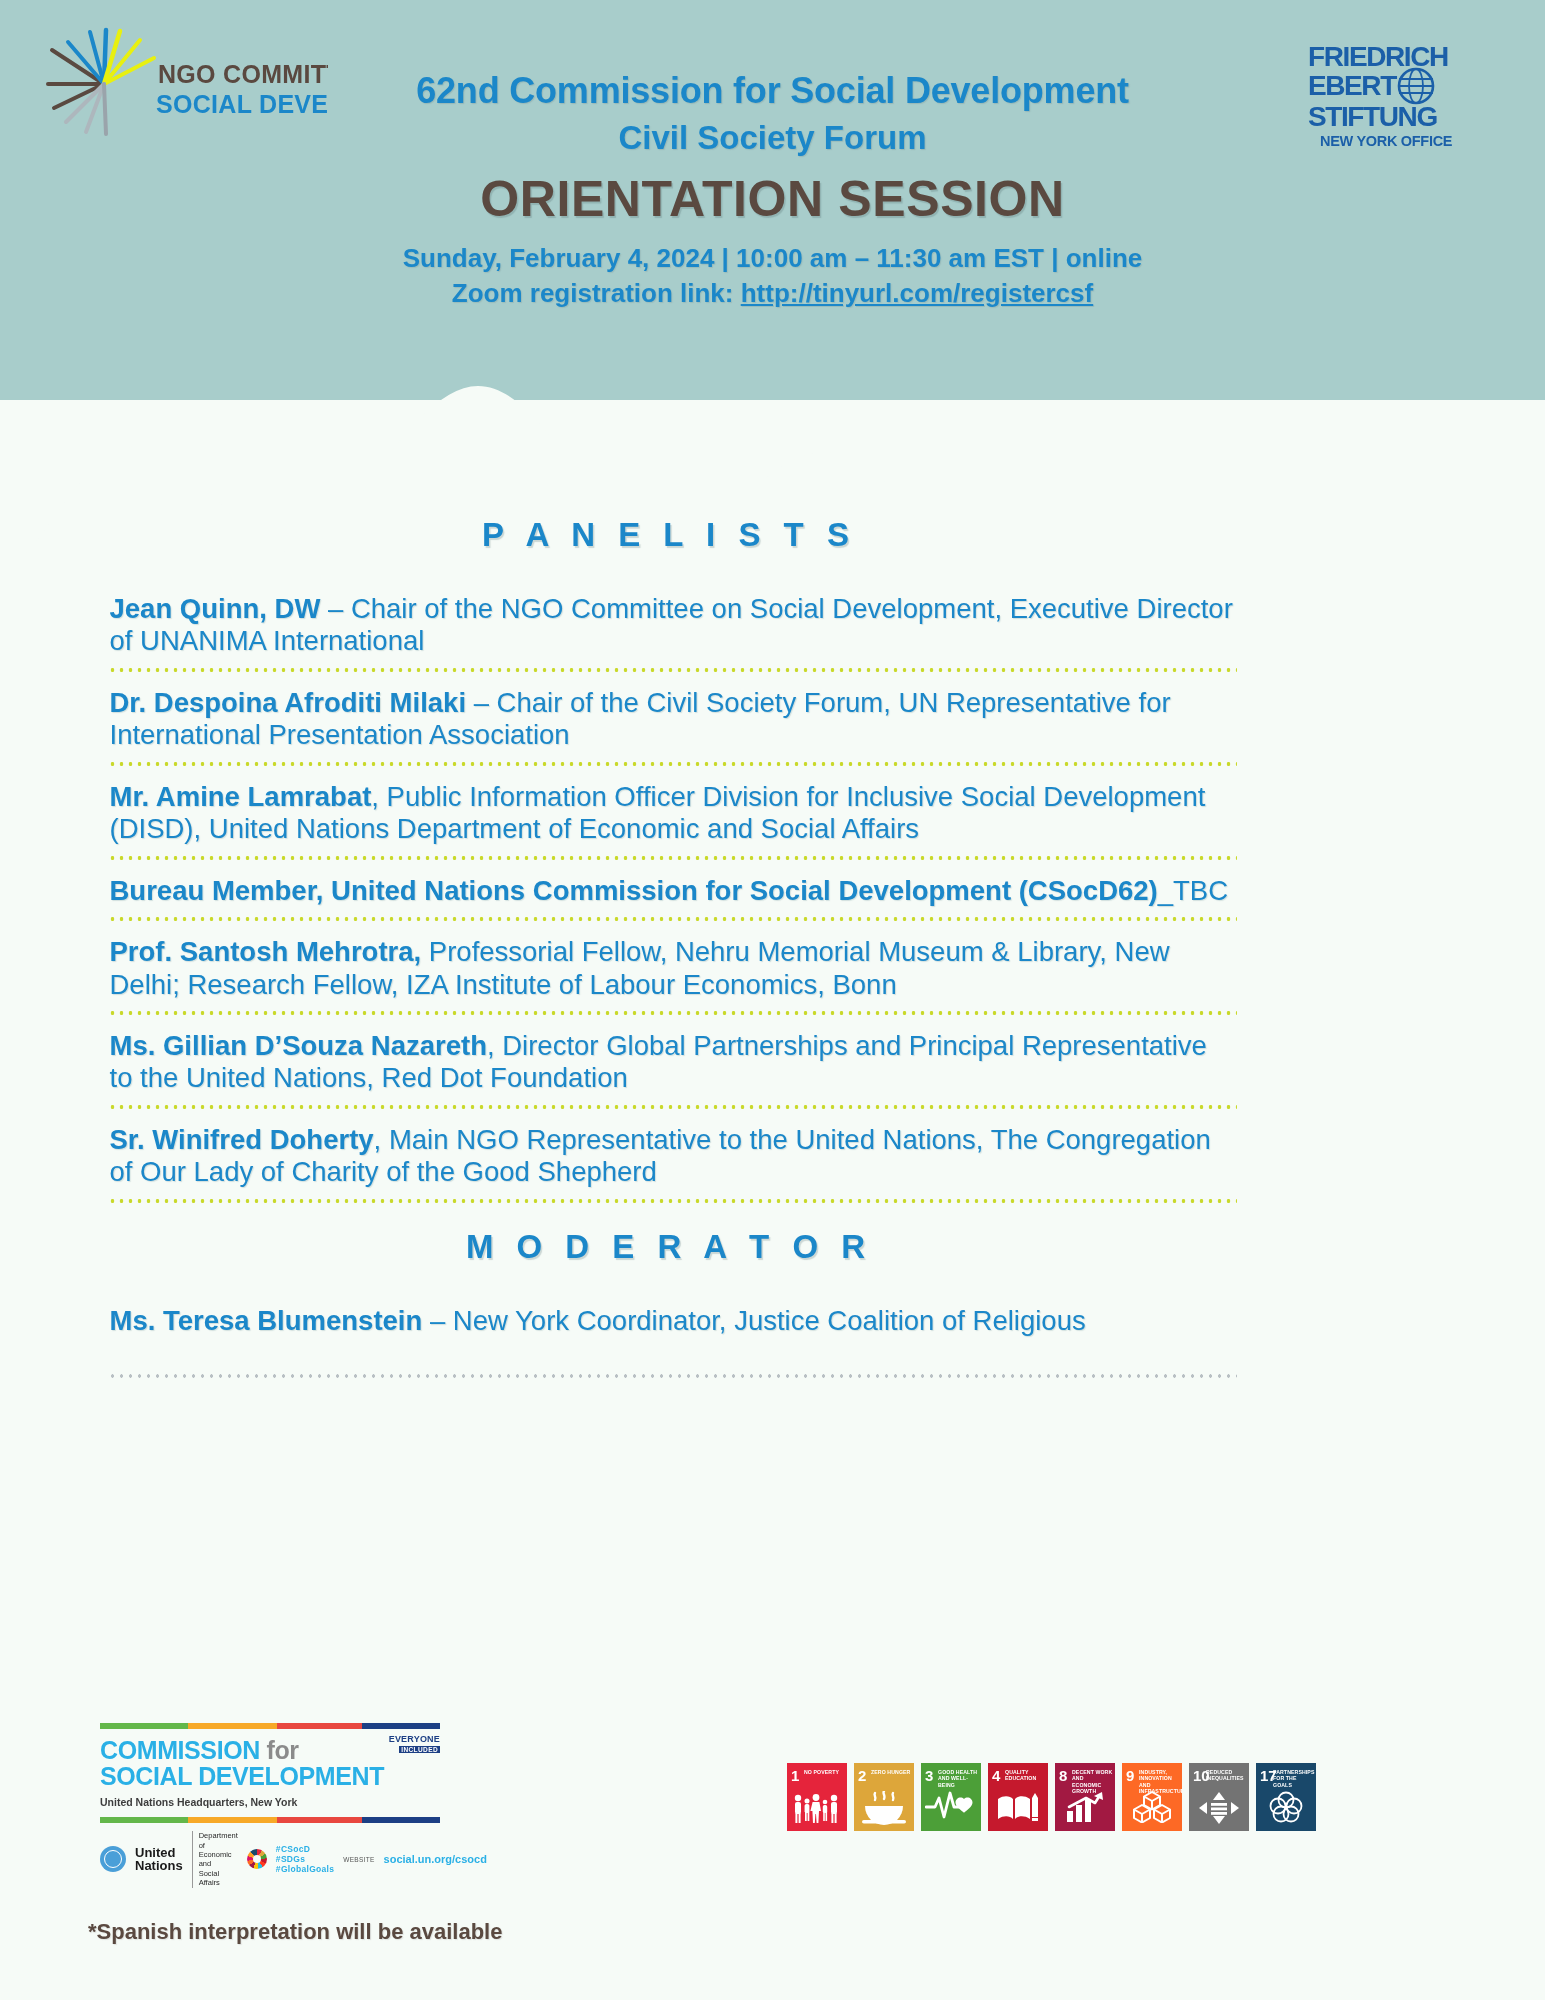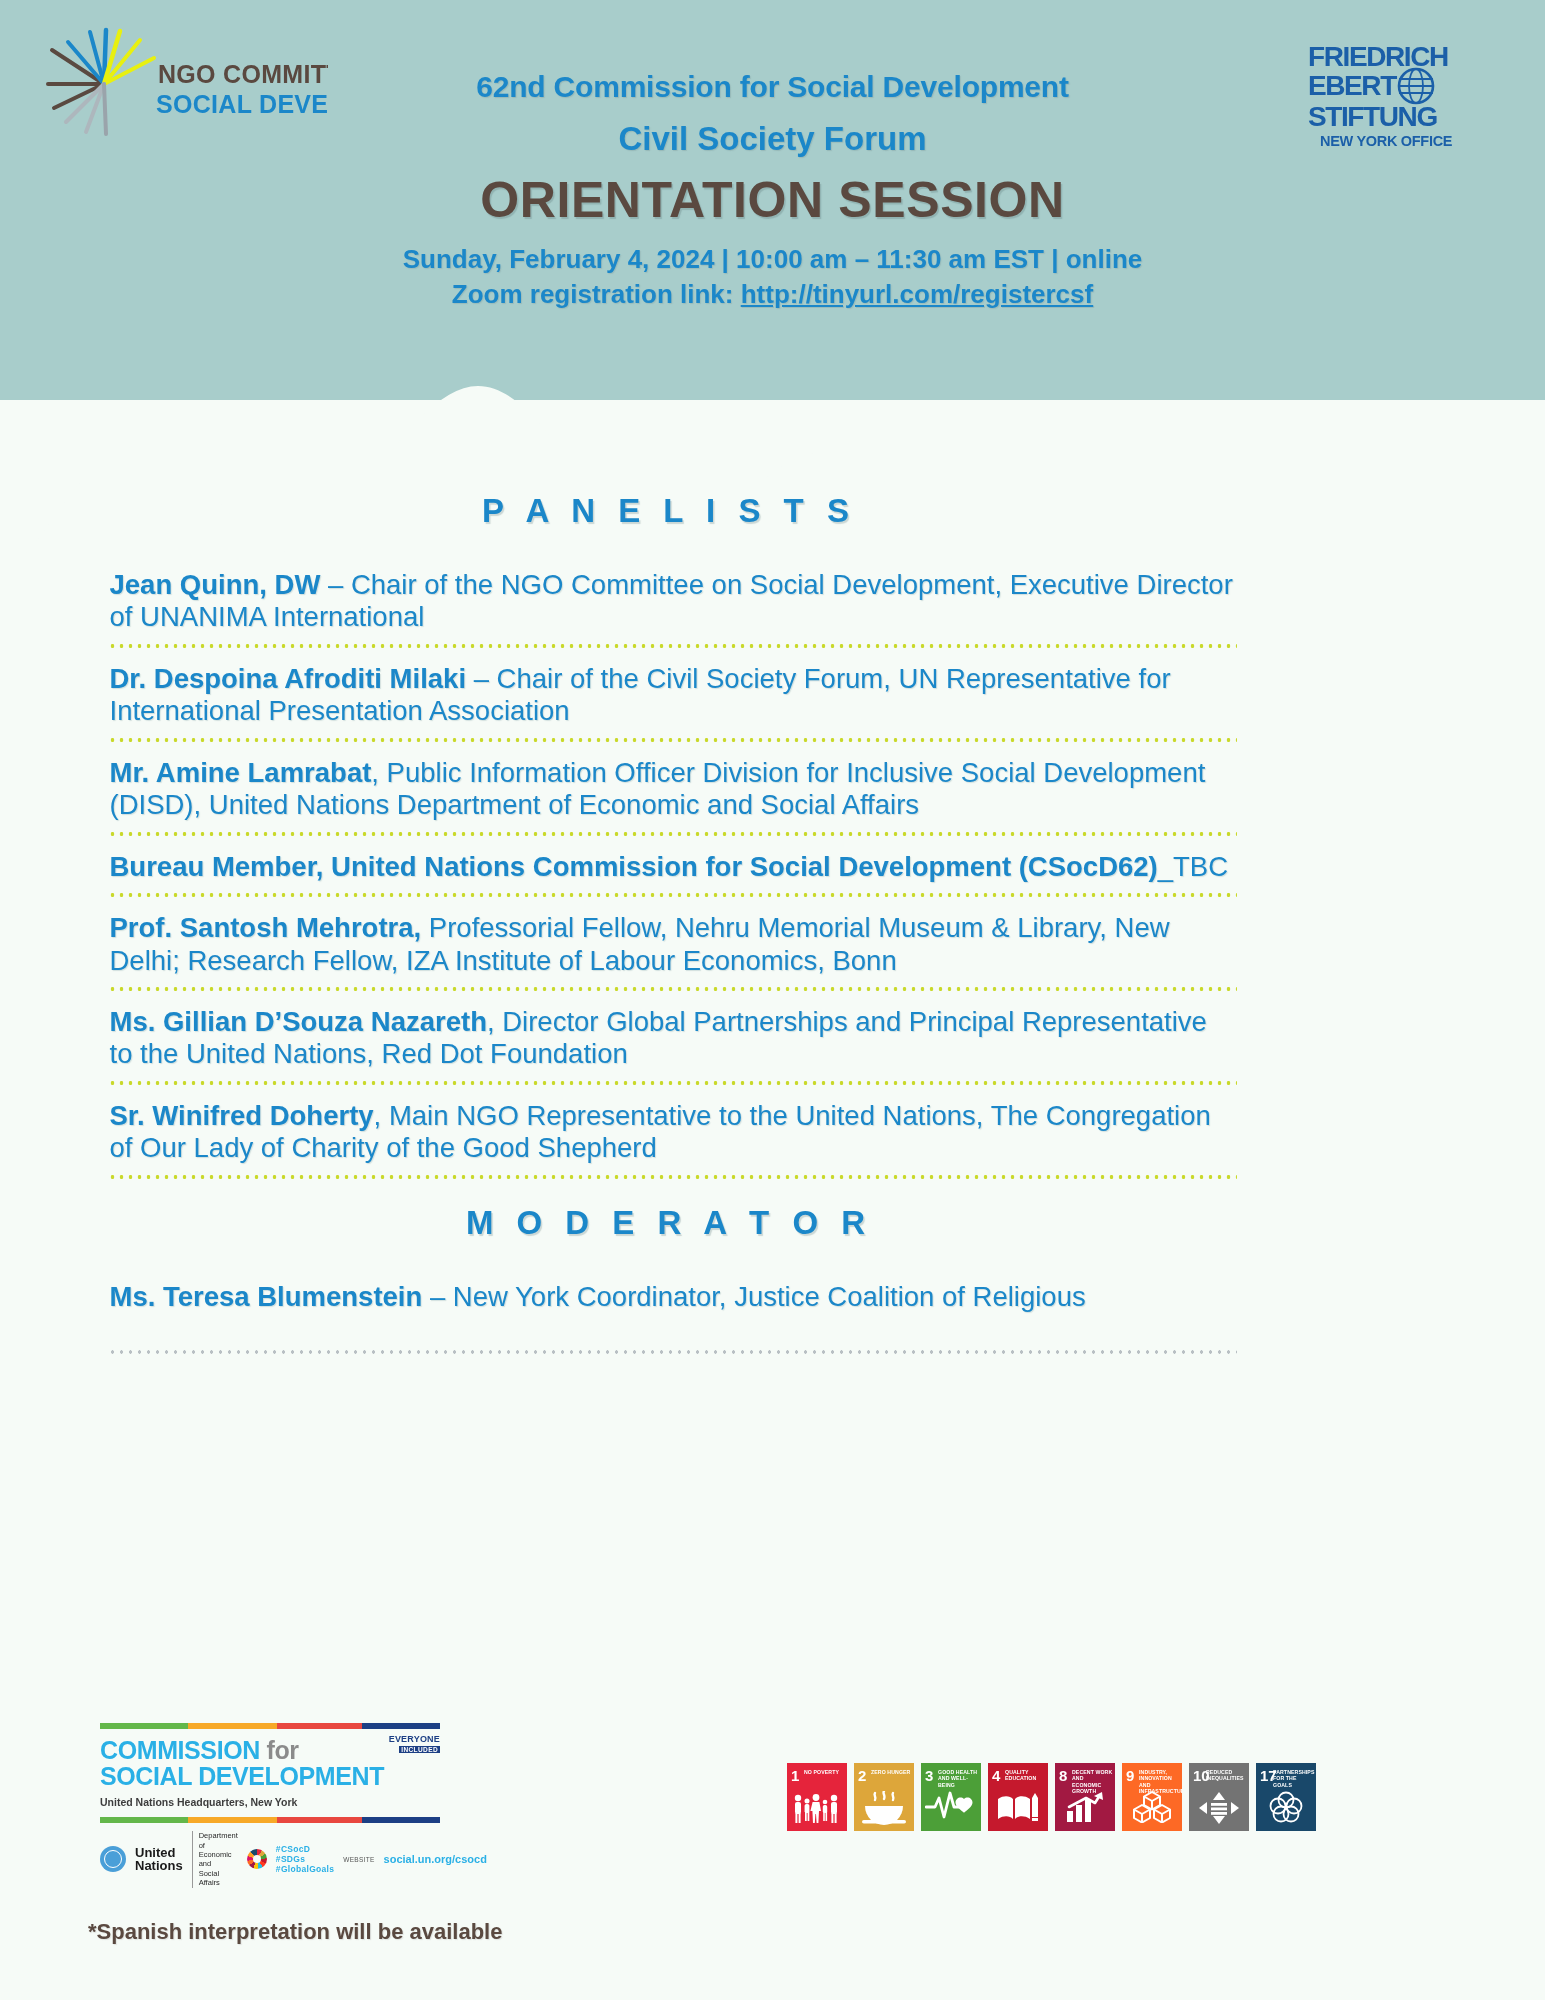--- a/index.html
+++ b/index.html
@@ -59,26 +59,26 @@
 
   
   .header-text {
     position: absolute;
     left: 0; top: 70px;
     width: 1545px;
     text-align: center;
     z-index: 6;
   }
   .line-commission {
-    font-size: 30px;
+    font-size: 36px;
     font-weight: bold;
     color: #1b87c9;
     letter-spacing: -0.2px;
     text-shadow: 1px 1px 1px rgba(120,150,150,0.35);
-    margin-bottom: 16px;
+    margin-bottom: 7px;
   }
   .line-forum {
     font-size: 33px;
     font-weight: bold;
     color: #1b87c9;
     text-shadow: 1px 1px 1px rgba(120,150,150,0.35);
     margin-bottom: 13px;
   }
   .line-orientation {
     font-size: 50px;
@@ -103,21 +103,21 @@
   }
   .line-zoom .zoom-url {
     text-decoration: underline;
     color: #1b87c9;
     cursor: pointer;
   }
 
   
   .content {
     position: absolute;
-    left: 0; top: 492px;
+    left: 0; top: 516px;
     width: 1338px;
     z-index: 4;
   }
   .section-title {
     text-align: center;
     font-size: 33px;
     font-weight: bold;
     color: #1b87c9;
     letter-spacing: 7px;
     text-shadow: 1.5px 1.5px 1px rgba(150,170,170,0.45);

